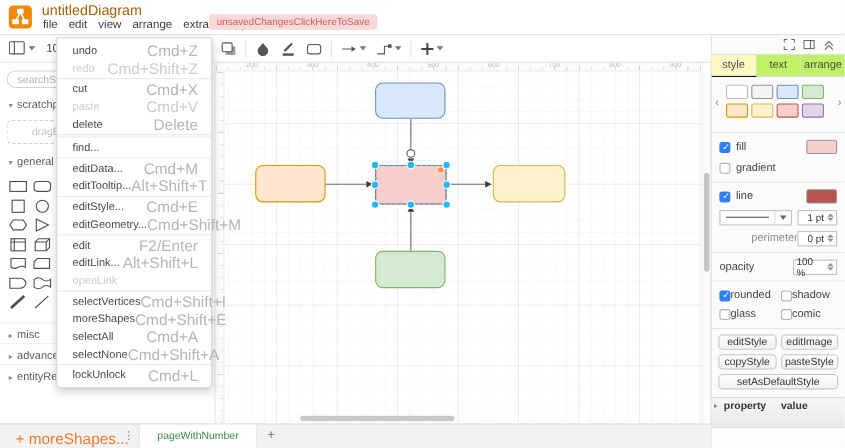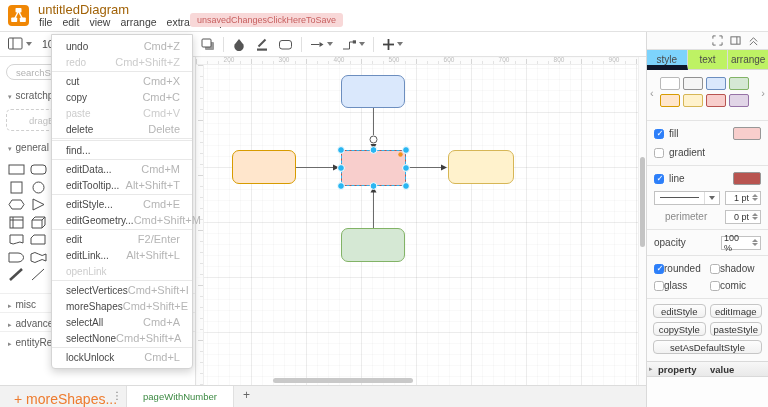--- a/index.html
+++ b/index.html
@@ -31,21 +31,21 @@
   .sec-h { position:absolute; left:0; width:196px; font-size:10px; color:#5c5c5c; padding-left:8px; }
   .sec-h .tri { display:inline-block; font-size:7px; color:#8a8a8a; margin-right:4px; }
   .dropzone { position:absolute; left:6px; top:52px; width:182px; height:22px; border:1px dashed #cfcfcf; border-radius:5px; font-size:9.5px; color:#c2c2c2; line-height:21px; padding-left:22px; overflow:hidden; white-space:nowrap; }
   .shape-grid { position:absolute; left:6px; top:104px; width:186px; display:grid; grid-template-columns:repeat(3,21px); grid-auto-rows:17.5px; column-gap:1px; }
   .shape-cell { display:flex; align-items:center; justify-content:center; }
   .shape-cell svg { stroke:#4d4d4d; fill:#fff; stroke-width:1; }
   .collapsed { border-top:1px solid #efefef; padding-top:5px; height:19px; }
   
   .menu { position:absolute; left:51px; top:34px; width:142px; background:#fff; border:1px solid #d4d4d4; border-radius:0 0 4px 4px; box-shadow:0 3px 8px rgba(0,0,0,0.18); z-index:40; padding:3px 0; }
   .mi { display:flex; justify-content:space-between; align-items:center; height:16px; padding:0 12px 0 14px; font-size:10px; color:#484848; cursor:default; }
-  .mi .sc { font-size:11px; color:#b5b5b5; }
+  .mi .sc { font-size:14px; color:#b5b5b5; }
   .mi.dis, .mi.dis .sc { color:#ccc; }
   .msep { height:1px; background:#e8e8e8; margin:1px 0; }
   
   .canvas { position:absolute; left:196px; top:57px; width:442px; height:328px; overflow:hidden;
     background:
       linear-gradient(to right, rgba(0,0,0,.05) 1px, transparent 1px) 0 0 / 55px 55px,
       linear-gradient(to bottom, rgba(0,0,0,.05) 1px, transparent 1px) 0 0 / 55px 55px,
       linear-gradient(to right, rgba(0,0,0,.022) 1px, transparent 1px) 0 0 / 11px 11px,
       linear-gradient(to bottom, rgba(0,0,0,.022) 1px, transparent 1px) 0 0 / 11px 11px,
       #ffffff;
@@ -65,21 +65,21 @@
   .hscroll { position:absolute; left:77px; top:321px; width:140px; height:5px; border-radius:3px; background:#c9c9c9; z-index:5; }
   
   .vstrip { position:absolute; left:638px; top:57px; width:8px; height:328px; background:#fcfcfc; border-left:1px solid #efefef; }
   .vthumb { position:absolute; left:1px; top:100px; width:5px; height:90px; border-radius:3px; background:#c4c4c4; }
   
   .panel { position:absolute; left:646px; top:32px; width:122px; height:375px; background:#fbfbfb; border-left:1px solid #dadada; display:flex; flex-direction:column; font-size:10px; color:#444; }
   .p-top { height:17px; display:flex; justify-content:flex-end; align-items:center; gap:7px; padding-right:9px; }
   .p-tabs { height:21px; display:flex; background:#ededed; border-top:1px solid #e0e0e0; border-bottom:1px solid #d8d8d8; }
   .p-tab { flex:1; text-align:center; line-height:20px; font-size:10px; color:#4a4a4a; border-right:1px solid #dcdcdc; background:#bef264; }
   .p-tab:last-child { border-right:none; }
-  .p-tab.active { background:#7dd3fc; border-bottom:5px solid #0f172a; margin-bottom:-1px; }
+  .p-tab.active { background:#fef9c3; border-bottom:1px solid #0f172a; margin-bottom:-1px; }
   .p-swatches { position:relative; height:47px; padding:7px 0 0 13px; }
   .sw-arrow { position:absolute; top:17px; font-size:11px; color:#999; }
   .sw-grid { display:grid; grid-template-columns:repeat(4,23px); grid-auto-rows:17px; }
   .sw { width:20px; height:13px; border:1px solid; border-radius:2px; }
   .p-row { display:flex; align-items:center; height:15px; margin:2px 7px 2px 7px; }
   .p-row .lbl { margin-left:5px; }
   .p-row .grow { flex:1; }
   .cb { width:10px; height:10px; border:1px solid #b3b3b3; border-radius:2.5px; background:#fff; position:relative; flex:none; }
   .cb[data-checked="true"] { background:#2d7ff9; border-color:#2d7ff9; }
   .cb[data-checked="true"]::after { content:"\2713"; position:absolute; left:1.5px; top:-1.5px; color:#fff; font-size:8.5px; }
@@ -91,21 +91,21 @@
   .updown .u { border-bottom:3.5px solid #8f8f8f; }
   .updown .d { border-top:3.5px solid #8f8f8f; }
   .linedrop { display:flex; align-items:center; width:66px; height:14px; background:#fff; border:1px solid #c2c2c2; }
   .linedrop .preview { flex:1; height:1px; background:#555; margin:0 5px; }
   .linedrop .ddsep { width:1px; height:12px; background:#ddd; }
   .linedrop .caret { margin:0 4px; border-top-color:#666; }
   .toggles { display:grid; grid-template-columns:56px 1fr; row-gap:6px; margin:4px 7px; }
   .tg { display:flex; align-items:center; }
   .btnrow { display:flex; gap:4px; margin:2px 6px; }
   .pbtn { flex:1; height:14px; line-height:13px; font-size:9.5px; color:#333; background:linear-gradient(#fdfdfd,#f1f1f1); border:1px solid #c6c6c6; border-radius:4px; text-align:center; }
-  .prop-head { position:relative; height:16px; margin-top:5px; background:linear-gradient(#f7f7f7,#e9e9e9); border-top:1px solid #d9d9d9; border-bottom:1px solid #d9d9d9; font-weight:bold; font-size:9.5px; color:#333; }
+  .prop-head { position:relative; height:28px; margin-top:5px; background:linear-gradient(#f7f7f7,#e9e9e9); border-top:1px solid #d9d9d9; border-bottom:1px solid #d9d9d9; font-weight:bold; font-size:9.5px; color:#333; }
   .prop-head .tri { position:absolute; left:2px; top:3px; font-size:7px; color:#888; font-weight:normal; }
   .prop-head .pk { position:absolute; left:11px; top:2px; }
   .prop-head .pv { position:absolute; left:63px; top:2px; }
   .prop-body { flex:1; background:#fdfdfd; }
   
   .footer { position:absolute; left:0; top:385px; width:646px; height:22px; background:#f2f2f2; border-top:1px solid #dcdcdc; }
   .more-shapes { position:absolute; left:14px; top:5px; font-size:14px; font-weight:normal; color:#ee7b2e; }
   .page-dots { position:absolute; left:112px; top:4px; font-size:10px; color:#777; }
   .page-tab { position:absolute; left:126px; top:0; width:108px; height:22px; background:#fff; border-left:1px solid #e0e0e0; border-right:1px solid #e0e0e0; text-align:center; line-height:22px; font-size:9.5px; color:#3d8a43; }
   .add-page { position:absolute; left:243px; top:2px; font-size:12px; color:#666; }
@@ -384,24 +384,20 @@
       </div>
     <div class="mi dis">
         <span>redo</span>
         <span class="sc">Cmd+Shift+Z</span>
       </div>
     <div class="msep"></div>
     <div class="mi">
         <span>cut</span>
         <span class="sc">Cmd+X</span>
       </div>
-    <div class="mi">
-        <span>copy</span>
-        <span class="sc">Cmd+C</span>
-      </div>
     <div class="mi dis">
         <span>paste</span>
         <span class="sc">Cmd+V</span>
       </div>
     <div class="mi">
         <span>delete</span>
         <span class="sc">Delete</span>
       </div>
     <div class="msep"></div>
     <div class="msep"></div>
@@ -525,21 +521,21 @@
       <span class="grow"></span>
       <span class="stepper">
           <span>1 pt</span>
           <span class="updown">
             <i class="u"></i>
             <i class="d"></i>
           </span>
         </span>
     </div>
     <div class="p-row">
-      <span class="lbl" style="margin-left:11px;color:#8a8a8a">perimeter</span>
+      <span class="lbl" style="margin-left:29px;color:#8a8a8a">perimeter</span>
       <span class="grow"></span>
       <span class="stepper">
           <span>0 pt</span>
           <span class="updown">
             <i class="u"></i>
             <i class="d"></i>
           </span>
         </span>
     </div>
     <div class="p-hr"></div>

